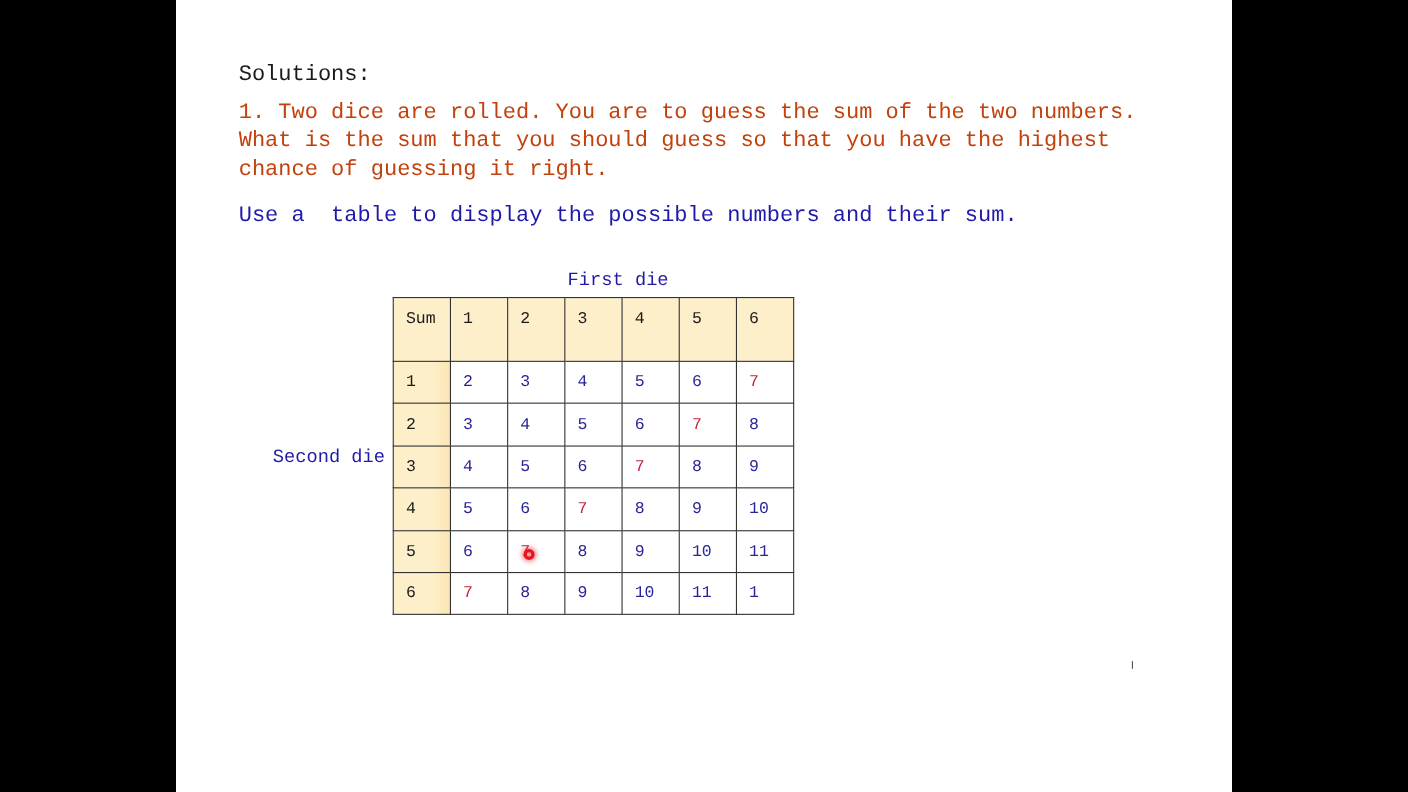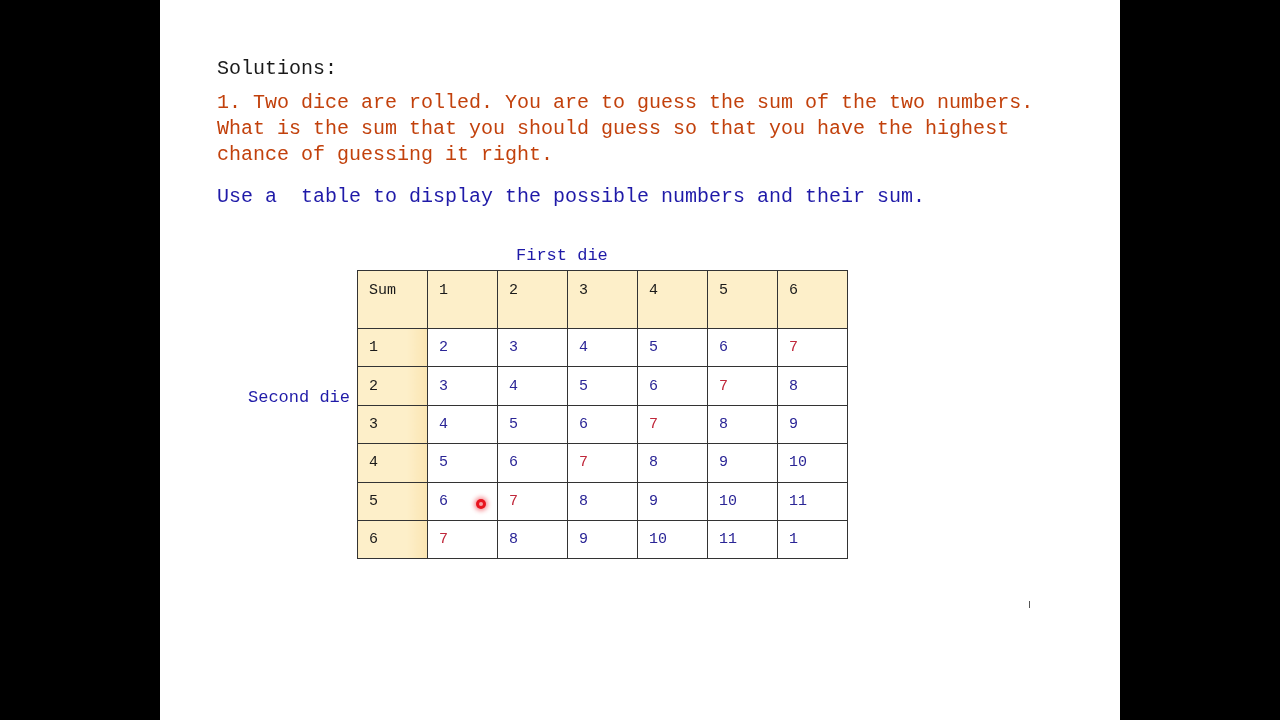--- a/index.html
+++ b/index.html
@@ -16,28 +16,28 @@
     .question {
       position: absolute; left: 57px; top: 90px; width: 840px; font-size: 20px; line-height: 26px; color: #c2410c; margin: 0;
     }
     .instruction {
       position: absolute; left: 57px; top: 185px; font-size: 20px; color: #1f1aa8; margin: 0; white-space: pre;
     }
     .col-label {
       position: absolute; left: 356px; top: 246px; font-size: 17px; color: #1f1aa8;
     }
     .row-label {
-      position: absolute; left: 88px; top: 388px; font-size: 17px; color: #1f1aa8;
+      position: absolute; left: 88px; top: 407px; font-size: 17px; color: #1f1aa8;
     }
     table.grid {
       position: absolute; left: 197px; top: 270px; border-collapse: collapse;
       font-size: 15px;
     }
     table.grid td {
-      border: 1.5px solid #333; width: 70px; box-sizing: border-box; padding: 0 0 0 11px;
+      border: 1.5px solid #333; width: 52px; box-sizing: border-box; padding: 0 0 0 11px;
       vertical-align: middle; text-align: left;
     }
     table.grid tr.head td { height: 58px; background: #fdefc9; color: #1a1a1a; vertical-align: top; padding-top: 11px; }
     table.grid tr.body td { height: 38.4px; color: #2a2596; }
     table.grid tr.body td.rowhead { background: linear-gradient(to right, #fdefc9 70%, #fbe5b2); color: #1a1a1a; }
     table.grid tr.body td.hl { color: #c0273a; }
     .cursor {
       position: absolute; left: 316px; top: 499px; width: 10px; height: 10px; border-radius: 50%;
       background: #e8141e; box-shadow: 0 0 4px 2px rgba(232,20,30,0.45);
     }

